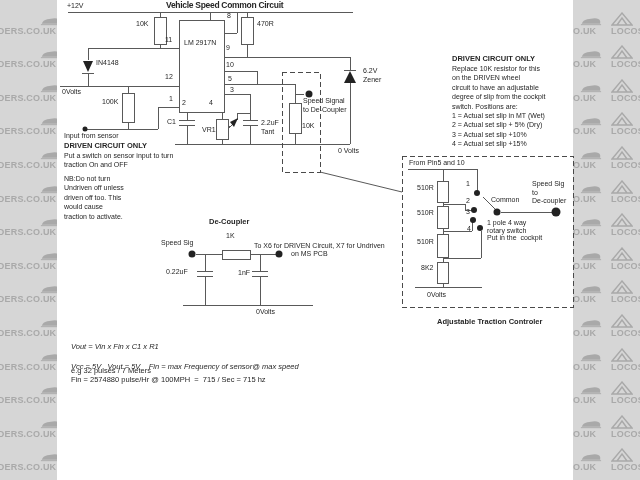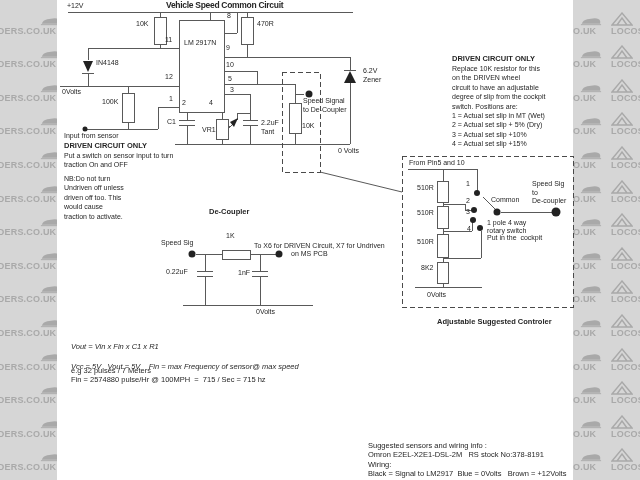--- a/index.html
+++ b/index.html
@@ -973,21 +973,21 @@
   <div class="lbl lh94" style="left:452px;top:64px">Replace 10K resistor for this
 on the DRIVEN wheel
 circuit to have an adjustable
 degree of slip from the cockpit
 switch. Positions are:
 1 = Actual set slip in MT (Wet)
 2 = Actual set slip + 5% (Dry)
 3 = Actual set slip +10%
 4 = Actual set slip +15%</div>
 
-  <div class="lbl b s75" style="left:209px;top:208px">De-Coupler</div>
+  <div class="lbl b s75" style="left:209px;top:218px">De-Coupler</div>
   <div class="lbl" style="left:161px;top:239px">Speed Sig</div>
   <div class="lbl" style="left:226px;top:232px">1K</div>
   <div class="lbl" style="left:254px;top:242px">To X6 for DRIVEN Circuit, X7 for Undriven</div>
   <div class="lbl" style="left:291px;top:250px">on MS PCB</div>
   <div class="lbl" style="left:166px;top:268px">0.22uF</div>
   <div class="lbl" style="left:238px;top:269px">1nF</div>
   <div class="lbl" style="left:256px;top:308px">0Volts</div>
 
   <div class="lbl" style="left:409px;top:159px">From Pin5 and 10</div>
   <div class="lbl" style="left:417px;top:184px">510R</div>
@@ -999,24 +999,20 @@
   <div class="lbl" style="left:466px;top:197px">2</div>
   <div class="lbl" style="left:466px;top:208px">3</div>
   <div class="lbl" style="left:467px;top:225px">4</div>
   <div class="lbl" style="left:491px;top:196px">Common</div>
   <div class="lbl lh86" style="left:532px;top:180px">Speed Sig
 to
 De-coupler</div>
   <div class="lbl lh75" style="left:487px;top:219px">1 pole 4 way
 rotary switch
 Put in the  cockpit</div>
-  <div class="lbl b s75" style="left:437px;top:318px">Adjustable Suggested Controler</div>
+  <div class="lbl b s75" style="left:437px;top:318px">Adjustable Traction Controler</div>
 
   <div class="lbl s75 lh12" style="left:71px;top:337px">Vout = Vin x Fin x C1 x R1
 Vcc = 5V   Vout = 5V    Fin = max Frequency of sensor@ max speed</div>
   <div class="lbl s75 lh94" style="left:71px;top:366px">e.g 32 pulses / 7 Meters
 Fin = 2574880 pulse/Hr @ 100MPH  =  715 / Sec = 715 hz</div>
-  <div class="lbl s75 lh93" style="left:368px;top:441px">Suggested sensors and wiring info :
-Omron E2EL-X2E1-DSL-2M   RS stock No:378-8191
-Wiring:
-Black = Signal to LM2917  Blue = 0Volts   Brown = +12Volts</div>
 
 </div>
 
 </body></html>

